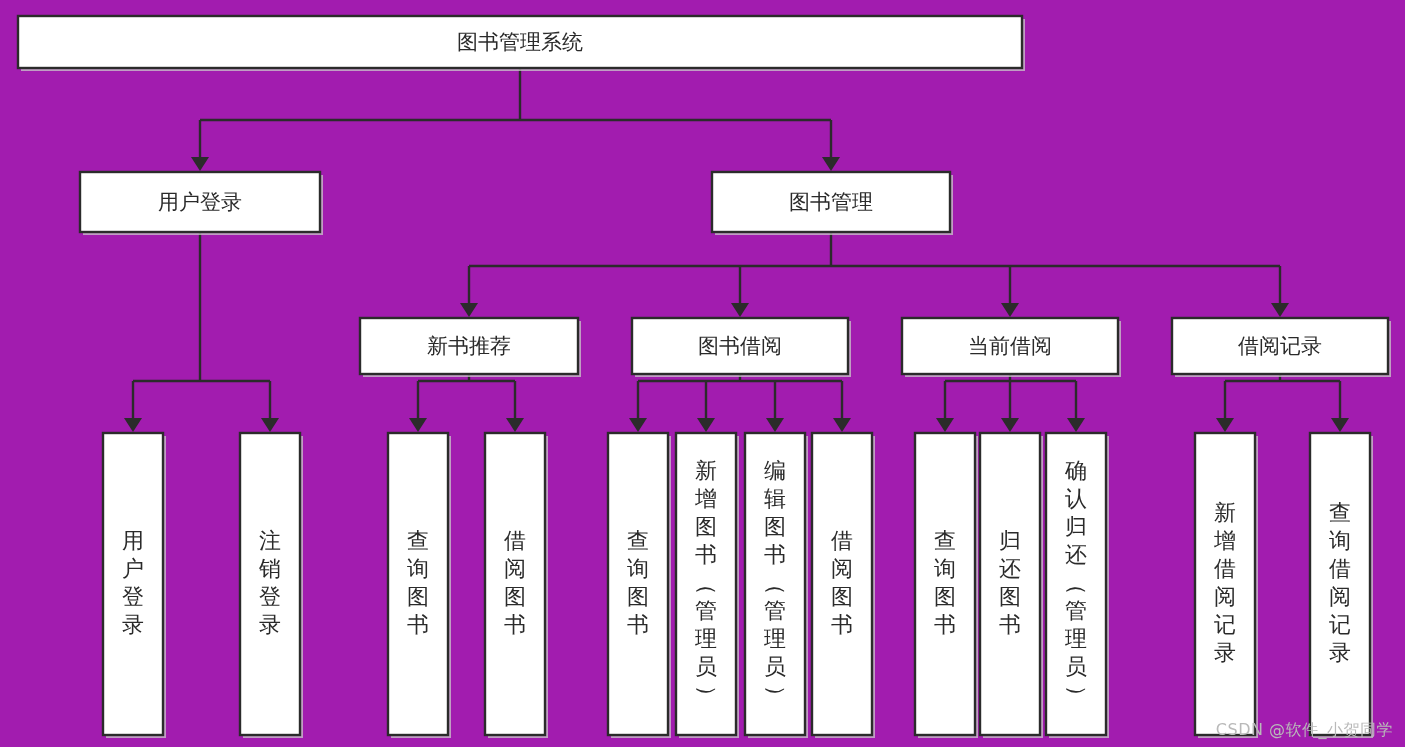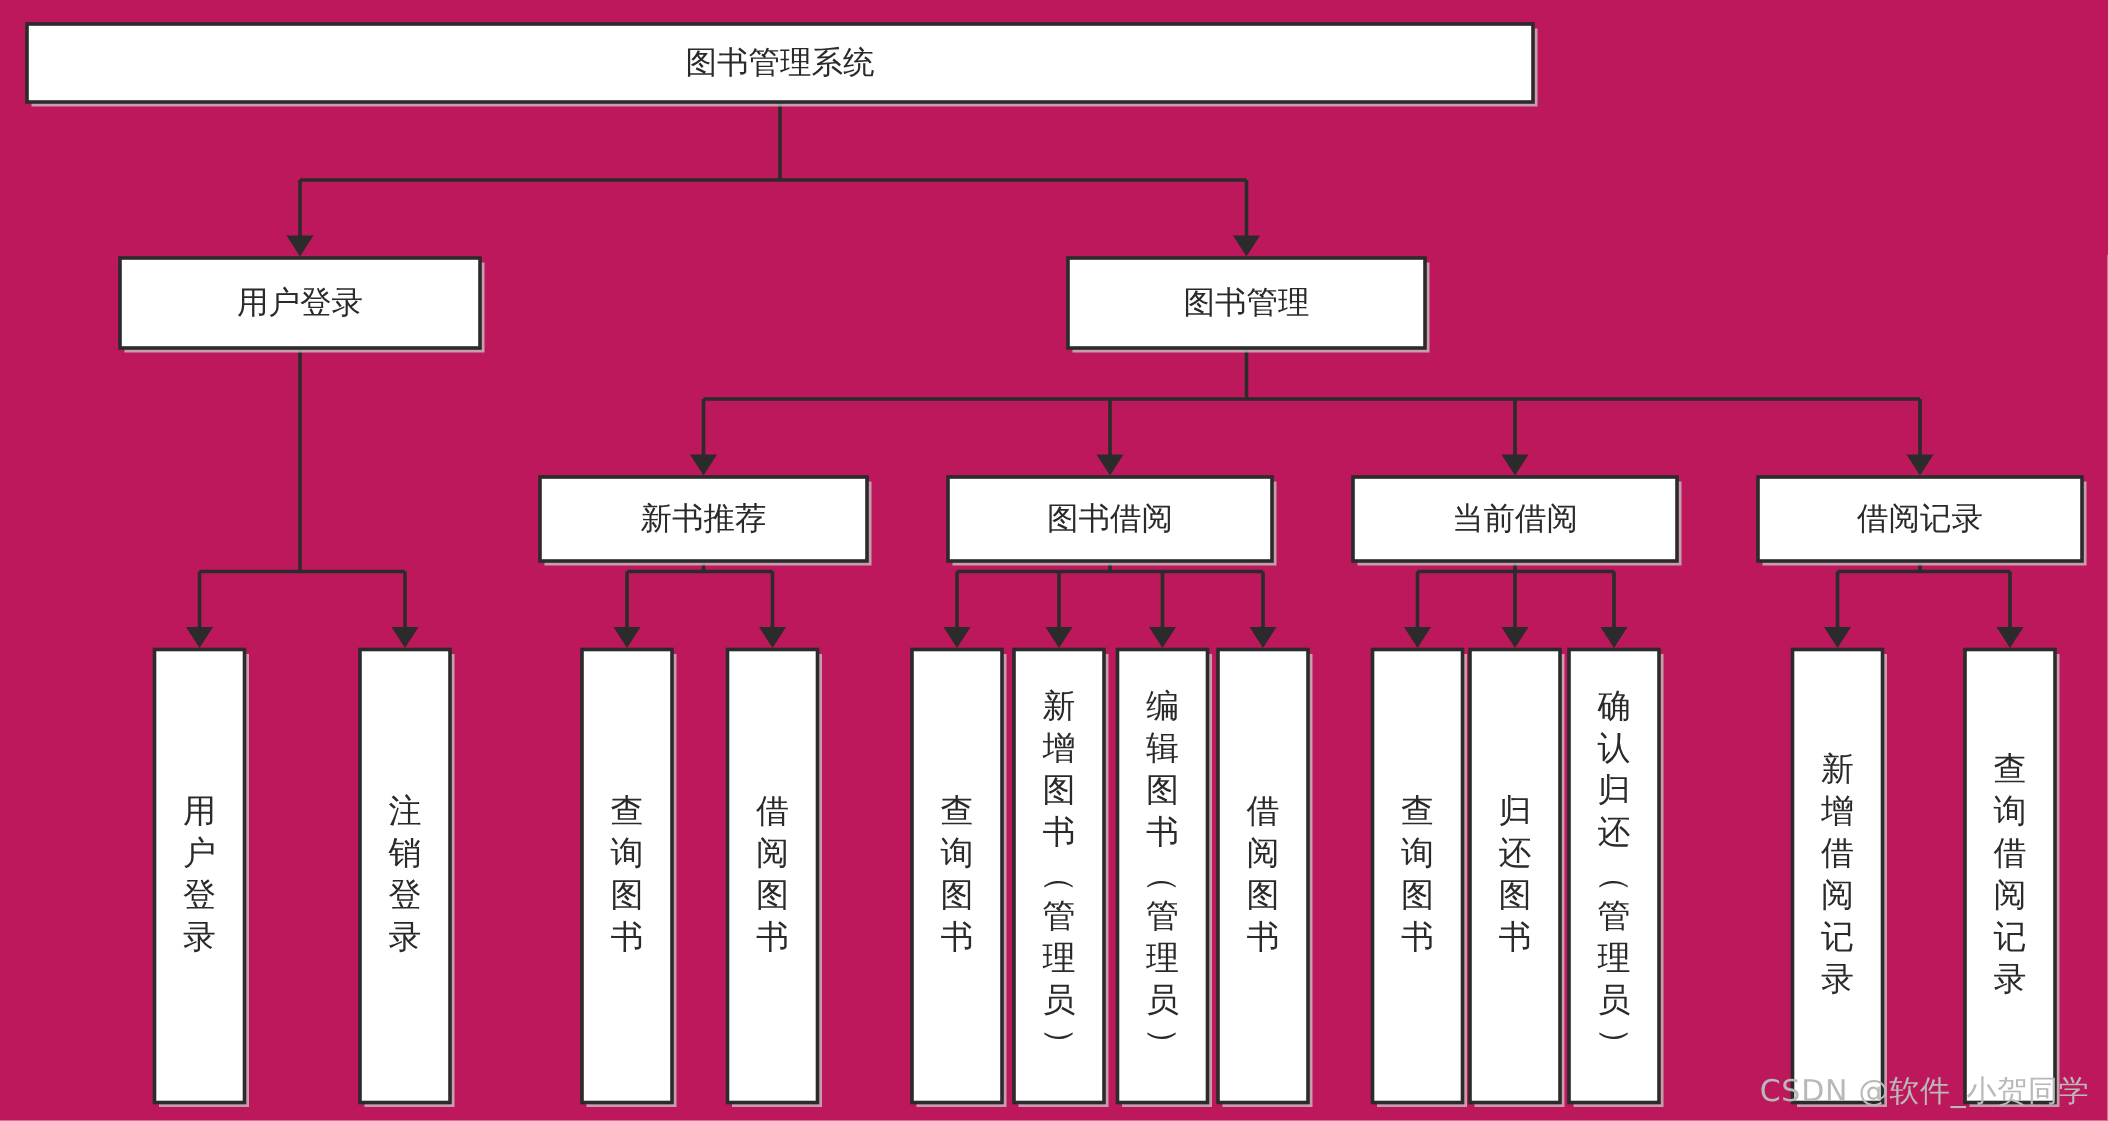--- a/index.html
+++ b/index.html
@@ -11,21 +11,21 @@
   body {
     width: 1405px;
     height: 747px;
     font-family: "DejaVu Sans", "Liberation Sans", sans-serif;
     overflow: hidden;
   }
   #diagram-root {
     position: relative;
     width: 1405px;
     height: 747px;
-    background: #be185d;
+    background: #a21caf;
   }
   svg#flow-svg {
     position: absolute;
     left: 0;
     top: 0;
     width: 1405px;
     height: 747px;
     display: block;
   }
   .node-box {
@@ -62,21 +62,21 @@
     font-family: "DejaVu Sans", "Liberation Sans", sans-serif;
     font-size: 22px;
     text-anchor: middle;
     dominant-baseline: middle;
   }
   .watermark {
     position: absolute;
     right: 12px;
     bottom: 6px;
     color: #b9b9b9;
-    font-size: 20px;
+    font-size: 16px;
     font-family: "DejaVu Sans", "Liberation Sans", sans-serif;
     letter-spacing: 0.5px;
     white-space: nowrap;
     pointer-events: none;
   }
 </style>
 </head>
 <body>
 
 <div id="diagram-root">

